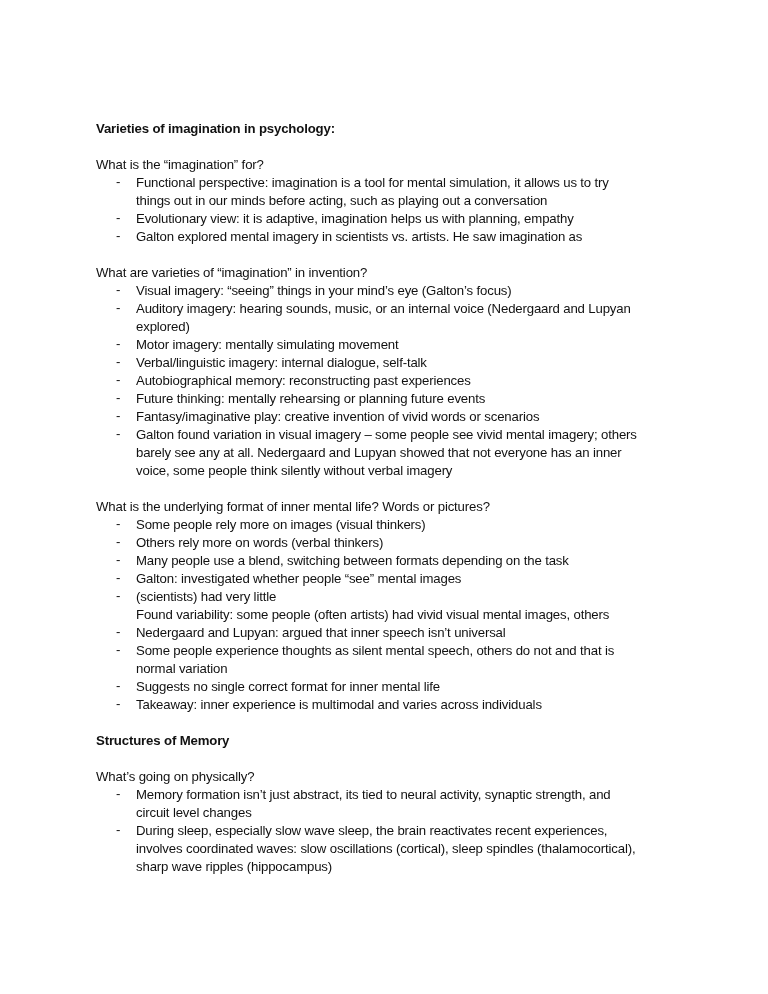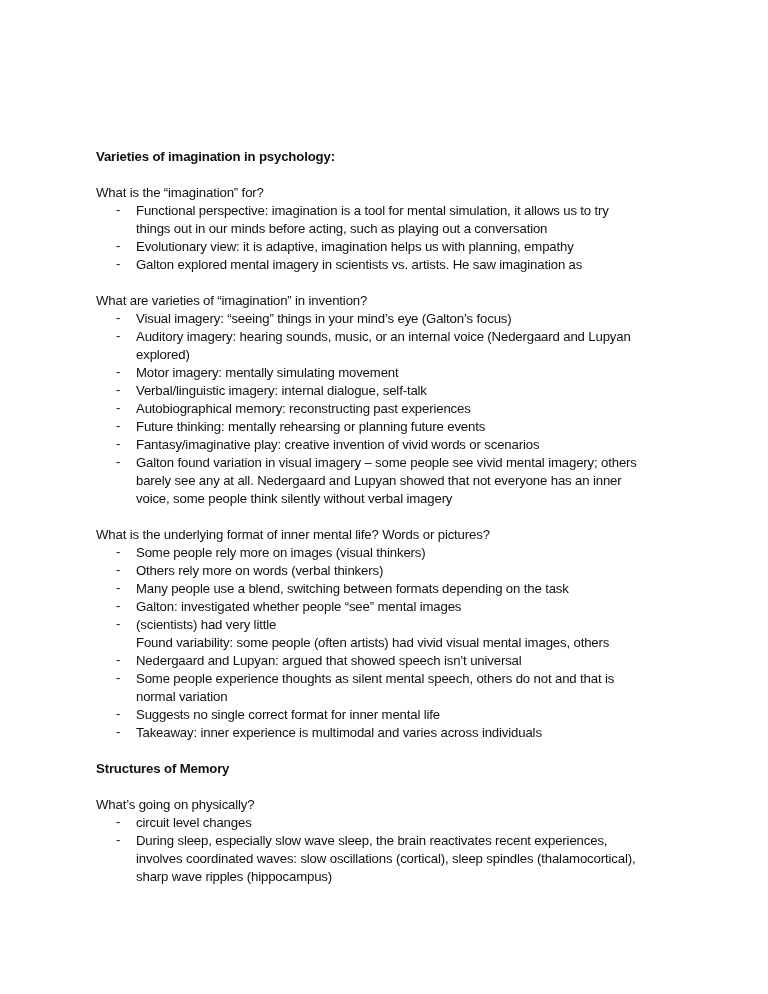--- a/index.html
+++ b/index.html
@@ -1,18 +1,18 @@
 <!DOCTYPE html>
 <html><head>
 <meta charset="utf-8">
 <style>
   html, body { margin: 0; padding: 0; background: #ffffff; }
   body { width: 768px; height: 994px; overflow: hidden; position: relative;
          font-family: "Liberation Sans", sans-serif; color: #111; font-size: 13.2px; letter-spacing: -0.15px; }
-  .page { position: absolute; left: 96px; top: 120px; width: 600px; margin-top: 28px; }
+  .page { position: absolute; left: 96px; top: 120px; width: 600px; }
   .line { height: 18px; line-height: 18px; white-space: nowrap; }
   .bold { font-weight: bold; }
   .gap { height: 18px; }
   .bullet { position: relative; padding-left: 40px; }
   .bullet .dash { position: absolute; left: 20px; top: 0; }
 </style>
 </head>
 <body>
 
 <div class="page" id="page">
@@ -92,21 +92,21 @@
         <span class="dash">-</span>
         <div class="line">Galton: investigated whether people “see” mental images</div>
       </div>
       <div class="bullet">
         <span class="dash">-</span>
         <div class="line">(scientists) had very little</div>
         <div class="line">Found variability: some people (often artists) had vivid visual mental images, others</div>
       </div>
       <div class="bullet">
         <span class="dash">-</span>
-        <div class="line">Nedergaard and Lupyan: argued that showed speech isn’t universal</div>
+        <div class="line">Nedergaard and Lupyan: argued that inner speech isn’t universal</div>
       </div>
       <div class="bullet">
         <span class="dash">-</span>
         <div class="line">Some people experience thoughts as silent mental speech, others do not and that is</div>
         <div class="line">normal variation</div>
       </div>
       <div class="bullet">
         <span class="dash">-</span>
         <div class="line">Suggests no single correct format for inner mental life</div>
       </div>
@@ -115,20 +115,21 @@
         <div class="line">Takeaway: inner experience is multimodal and varies across individuals</div>
       </div>
     </div>
     <div class="gap"></div>
     <div class="line bold">Structures of Memory</div>
     <div class="gap"></div>
     <div class="line">What’s going on physically?</div>
     <div>
       <div class="bullet">
         <span class="dash">-</span>
+        <div class="line">Memory formation isn’t just abstract, its tied to neural activity, synaptic strength, and</div>
         <div class="line">circuit level changes</div>
       </div>
       <div class="bullet">
         <span class="dash">-</span>
         <div class="line">During sleep, especially slow wave sleep, the brain reactivates recent experiences,</div>
         <div class="line">involves coordinated waves: slow oscillations (cortical), sleep spindles (thalamocortical),</div>
         <div class="line">sharp wave ripples (hippocampus)</div>
       </div>
     </div>
   </div>

